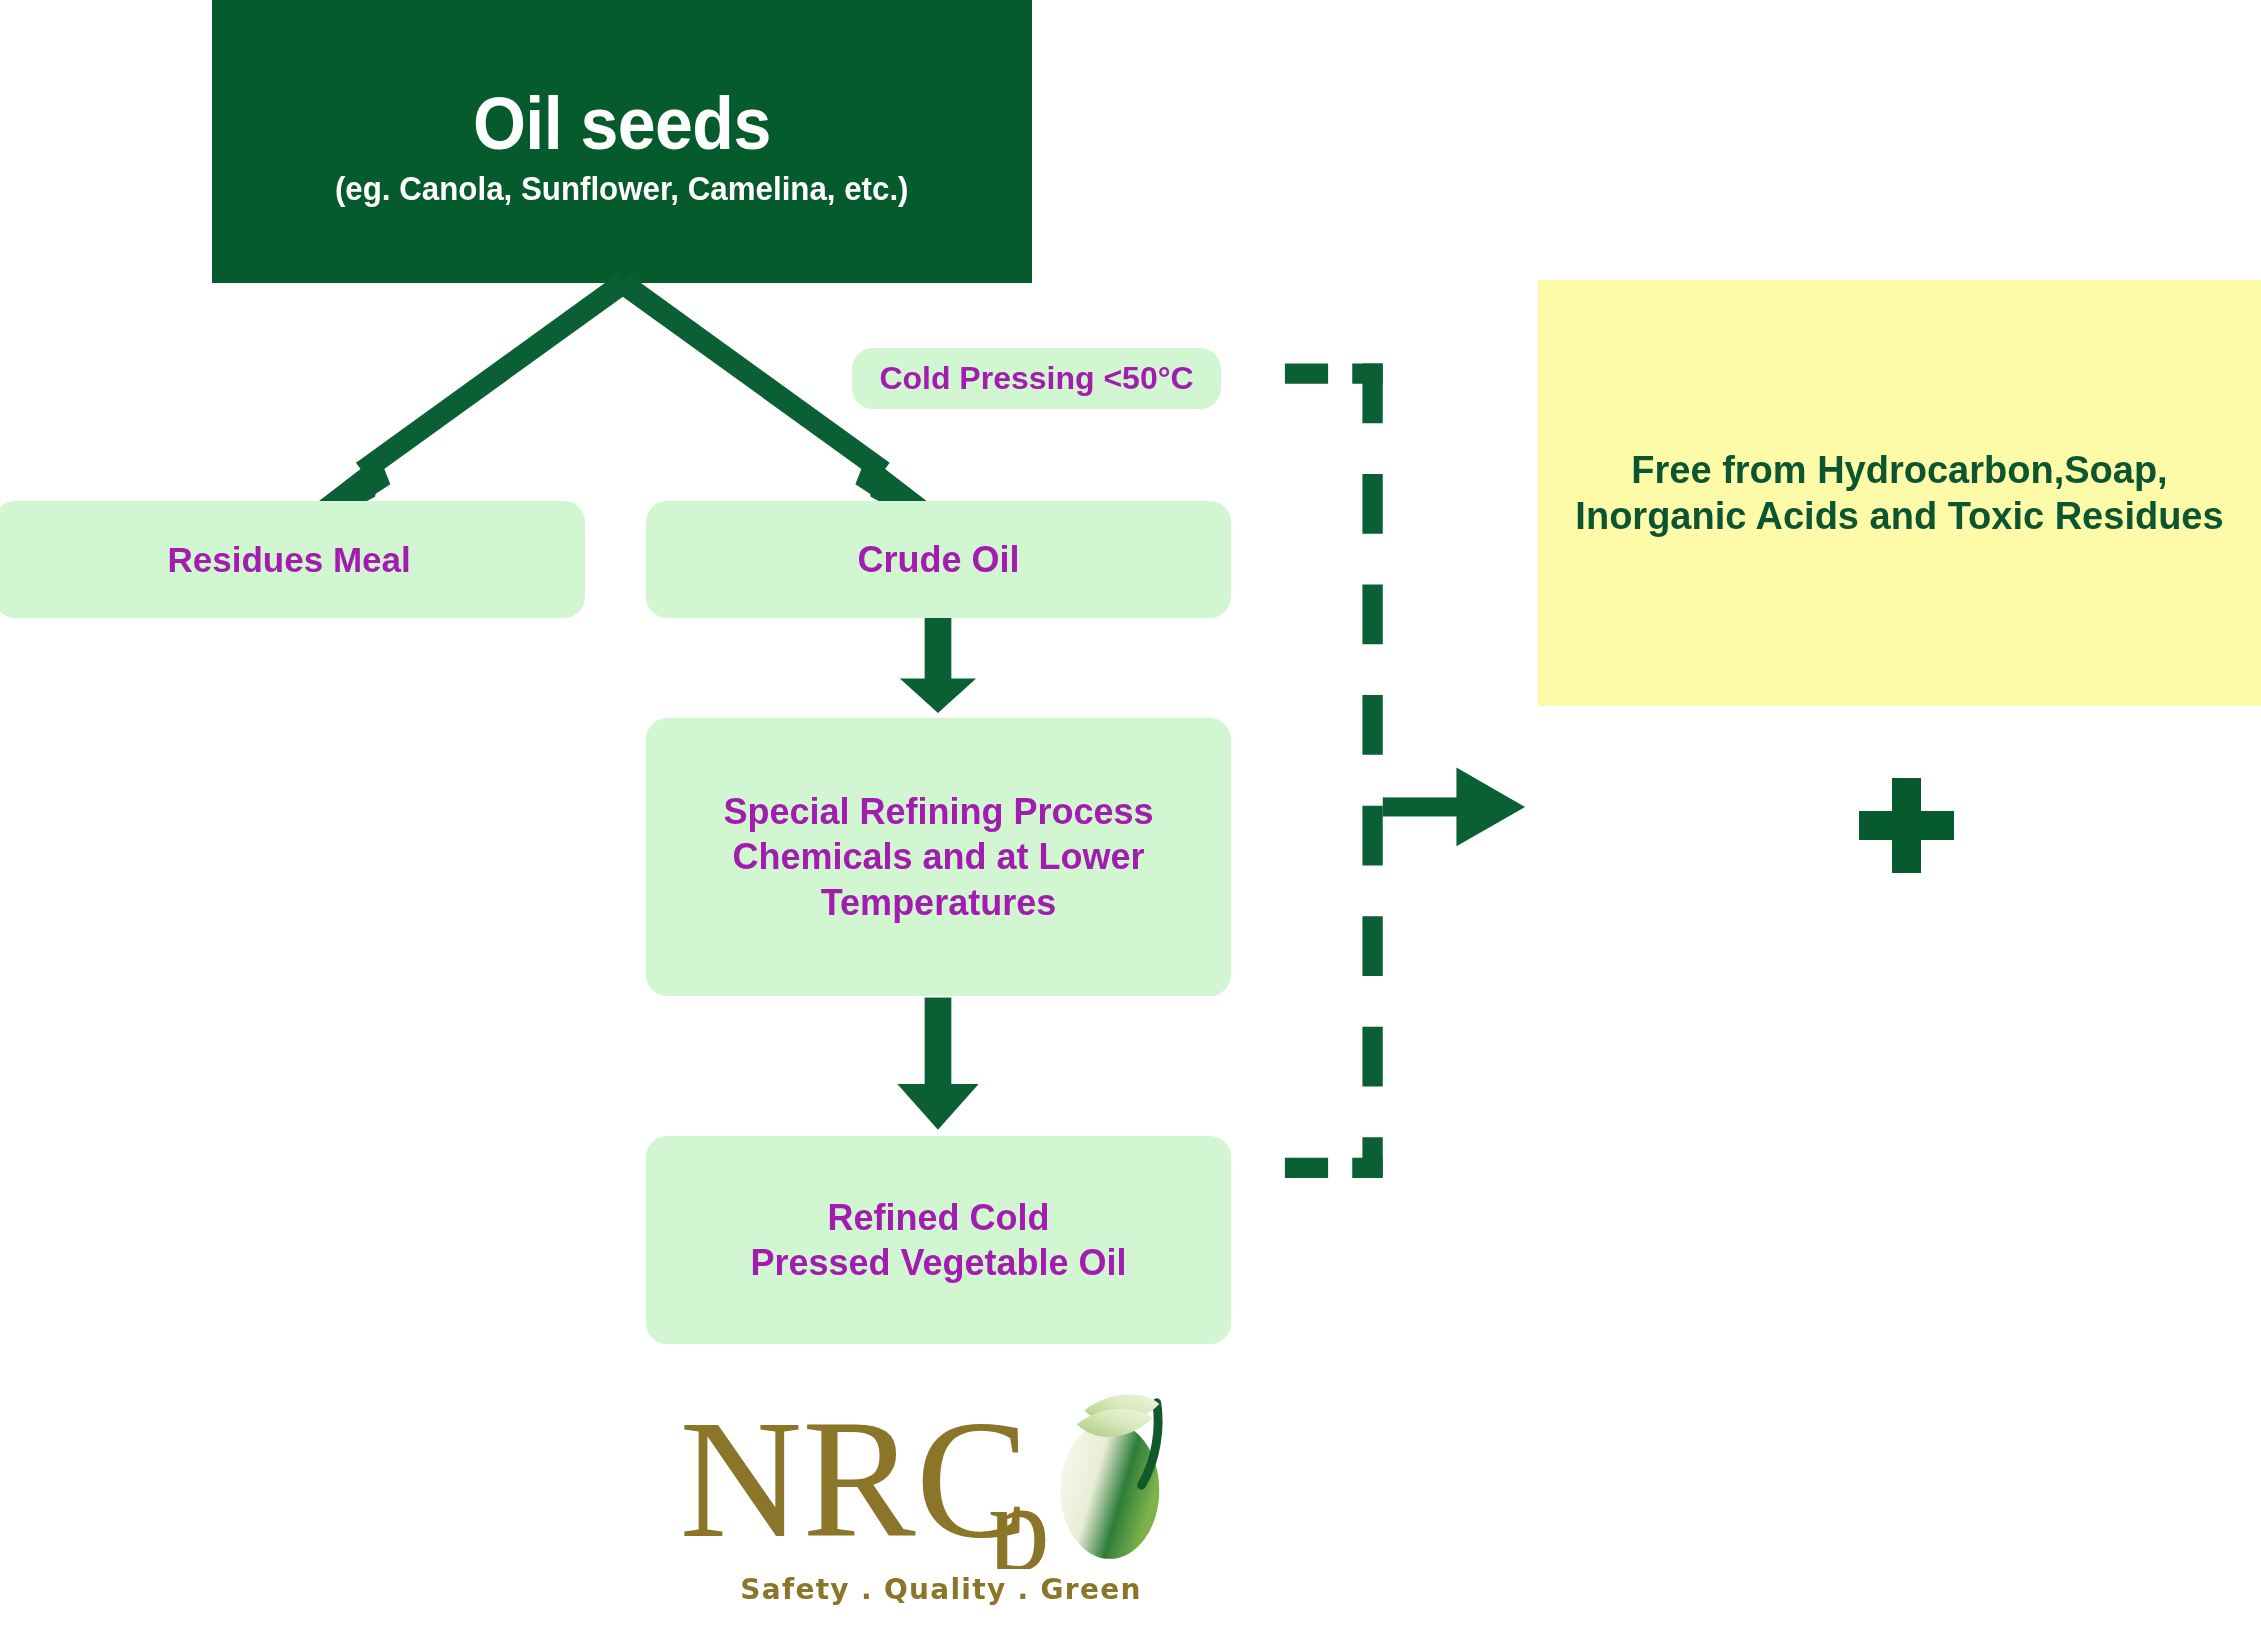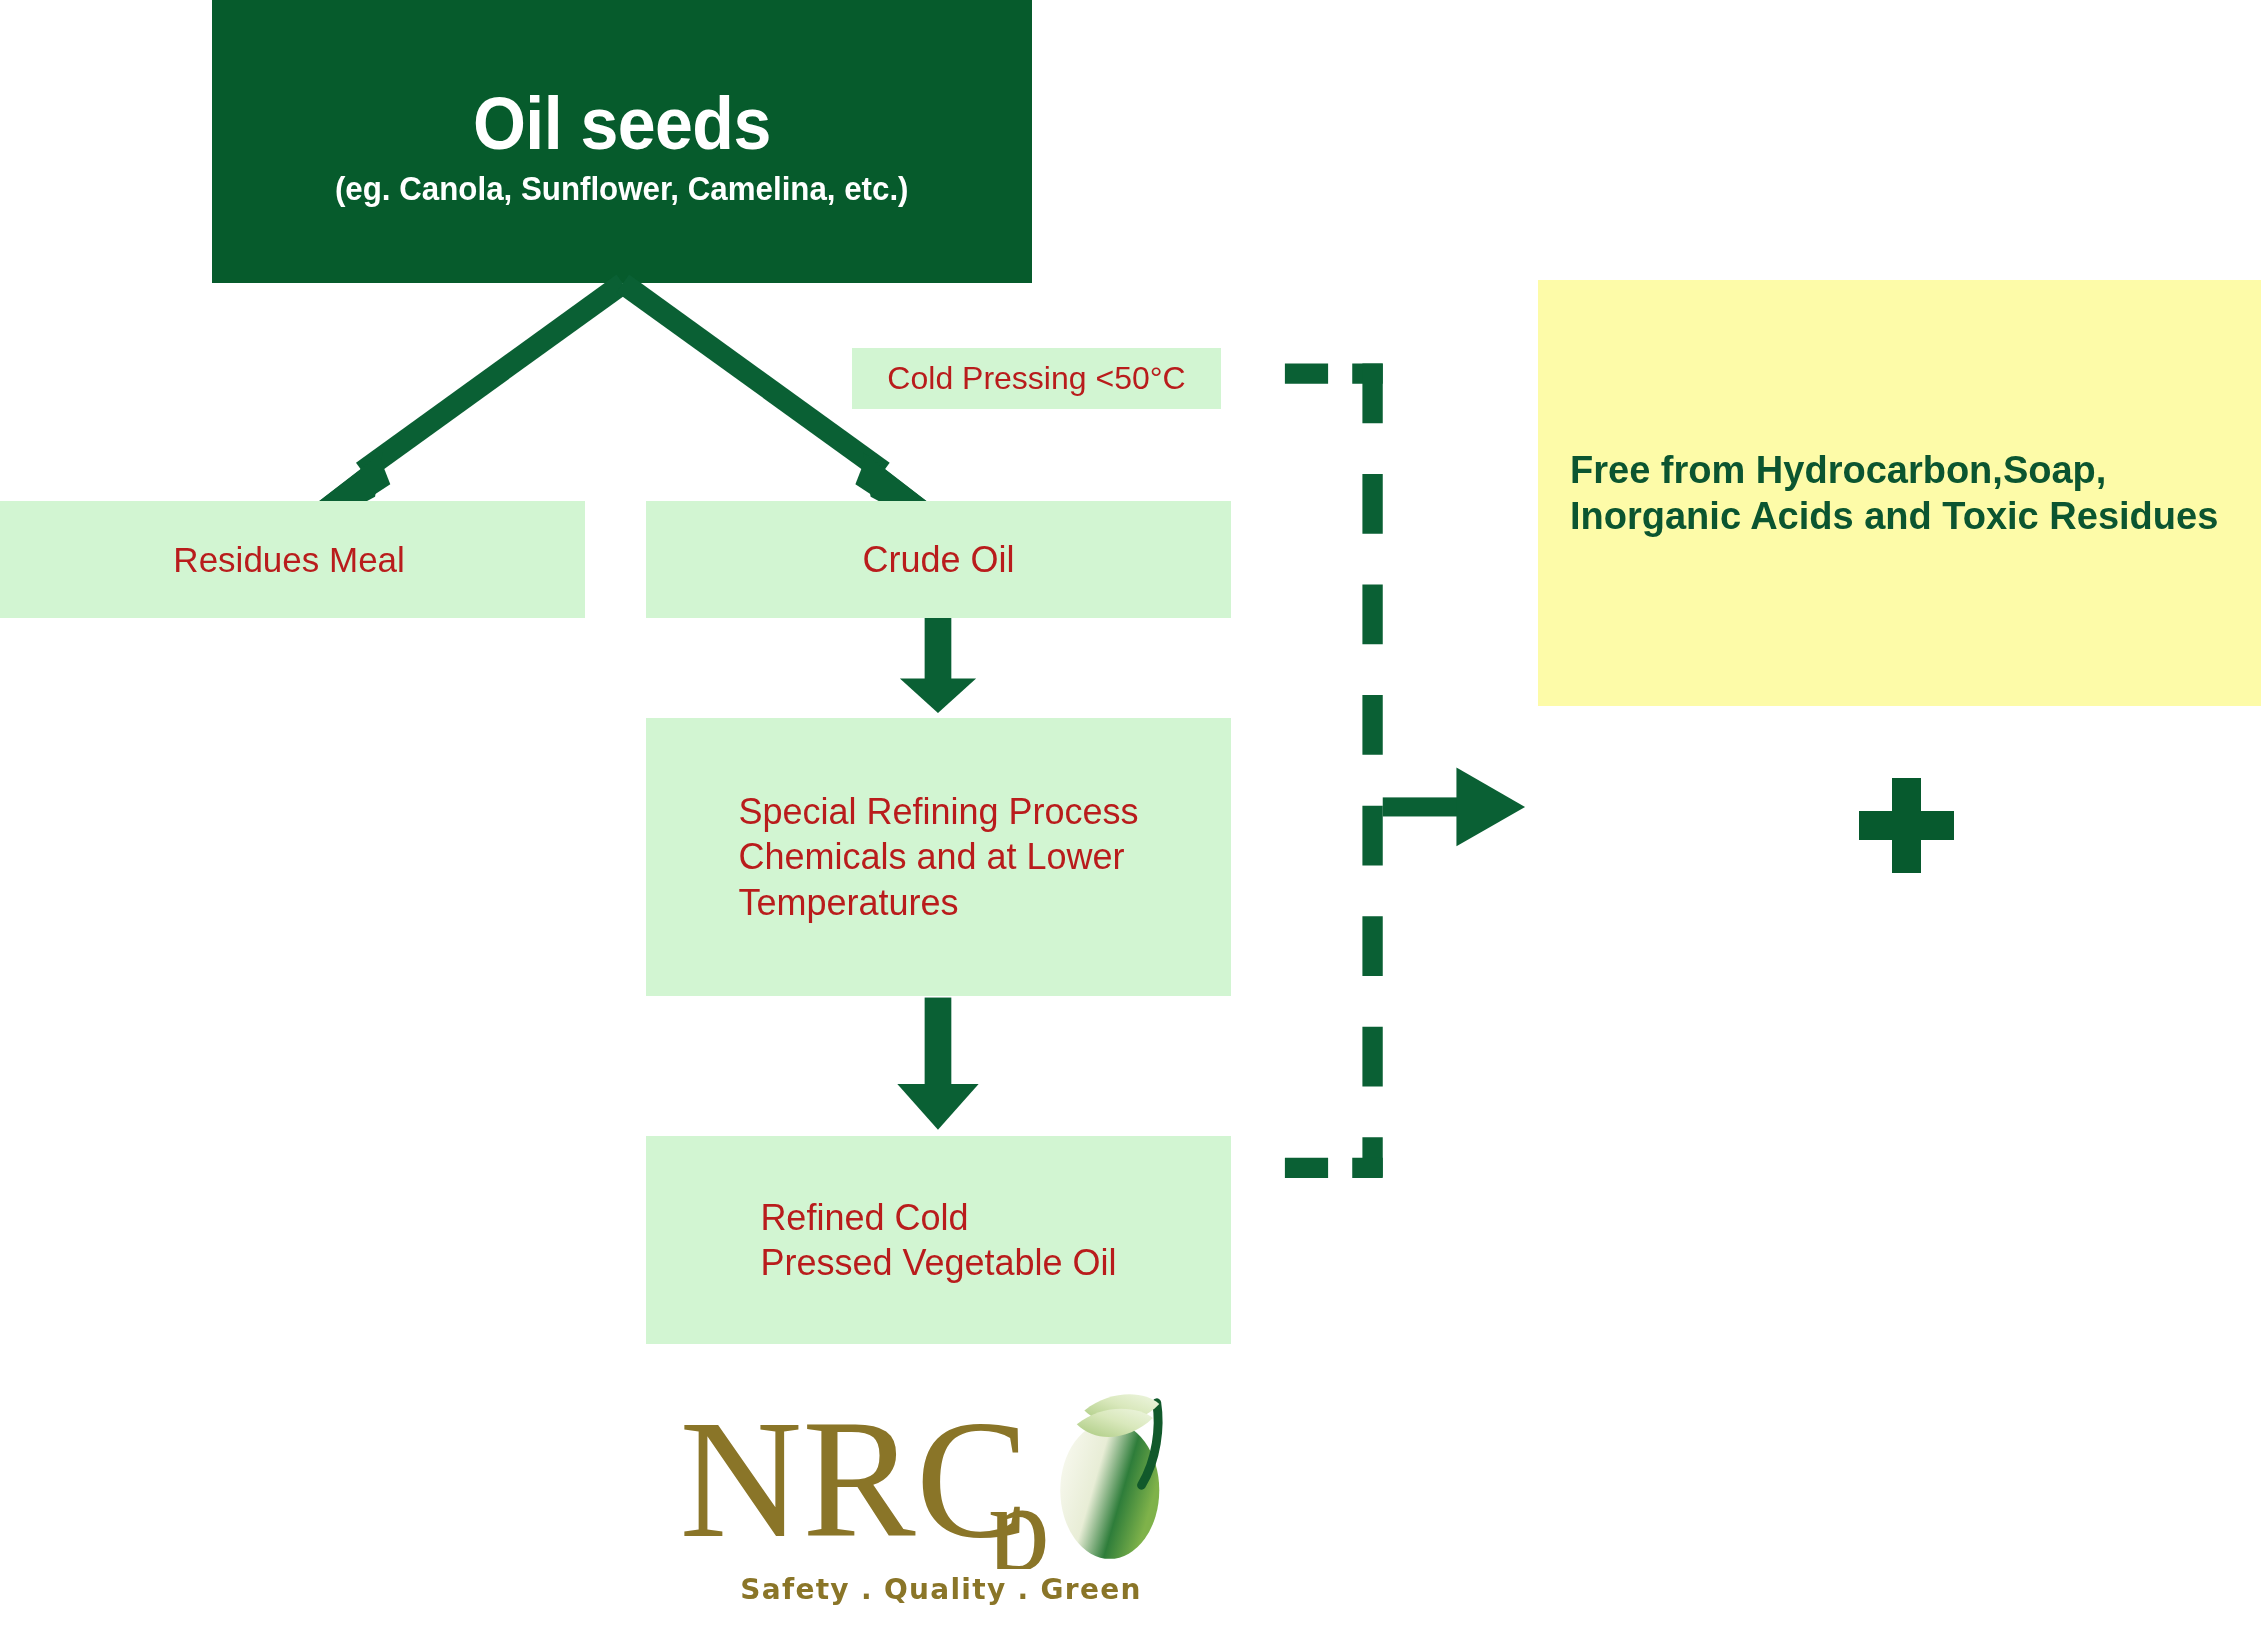--- a/index.html
+++ b/index.html
@@ -16,21 +16,21 @@
     height: 1645px;
     background: #ffffff;
     overflow: hidden;
   }
   .box {
     position: absolute;
     box-sizing: border-box;
     display: flex;
     align-items: center;
     justify-content: center;
-    text-align: left;
+    text-align: center;
   }
 
   
   #oilseeds-box {
     left: 212px; top: 0px;
     width: 820px; height: 283px;
     background: #065B2C;
     flex-direction: column;
     justify-content: center;
     padding-top: 11.4px;
@@ -48,22 +48,23 @@
     font-size: 34px;
     font-weight: 700;
     line-height: 1.1;
     margin-top: 9px;
     transform: scaleX(0.92);
   }
 
   
   .lg-box {
     background: #D2F5D2;
-    color: #b91c1c;
-    font-weight: 400;
+    color: #a21caf;
+    font-weight: 700;
+    border-radius: 21px;
   }
   #coldpress-box {
     left: 852px; top: 348px;
     width: 369px; height: 61px;
     font-size: 32px;
   }
   #protein-box {
     left: -6.4px; top: 501px;
     width: 591px; height: 117px;
     font-size: 35px;

